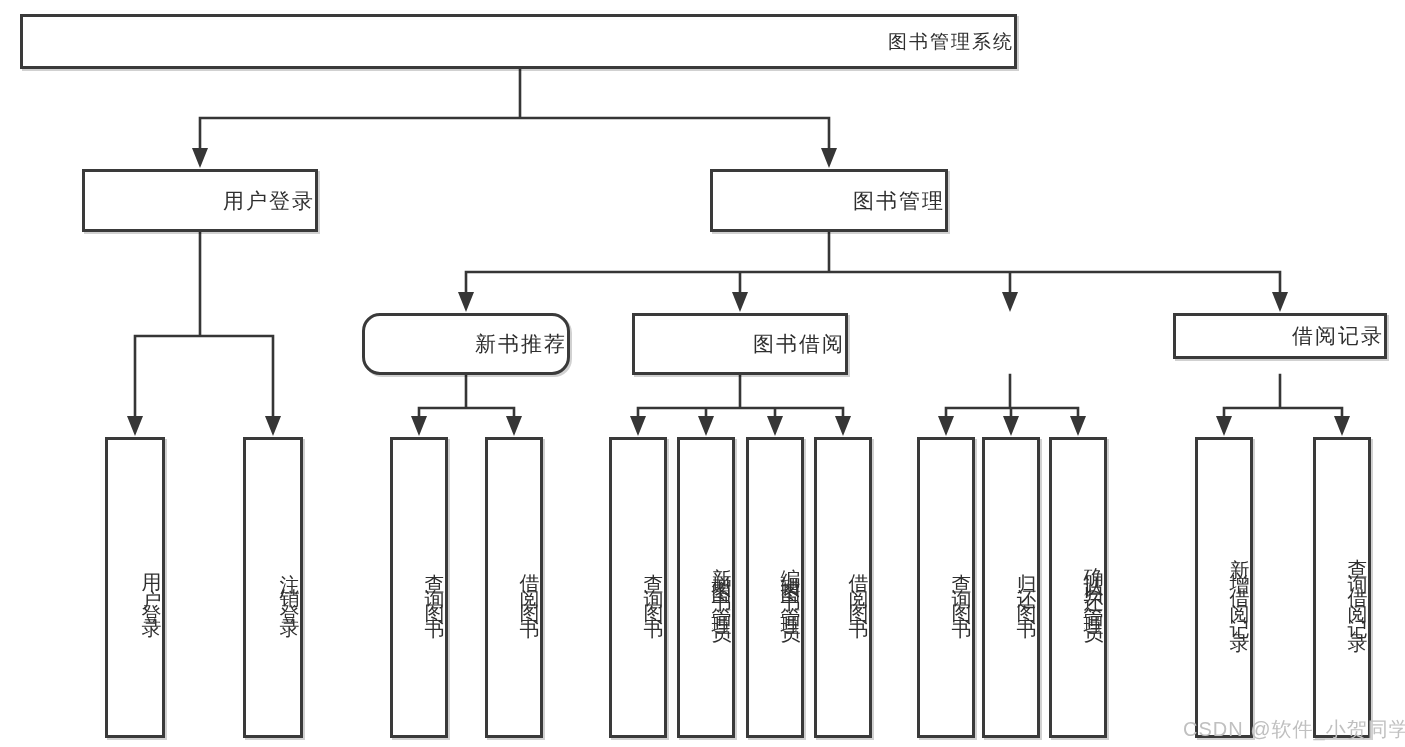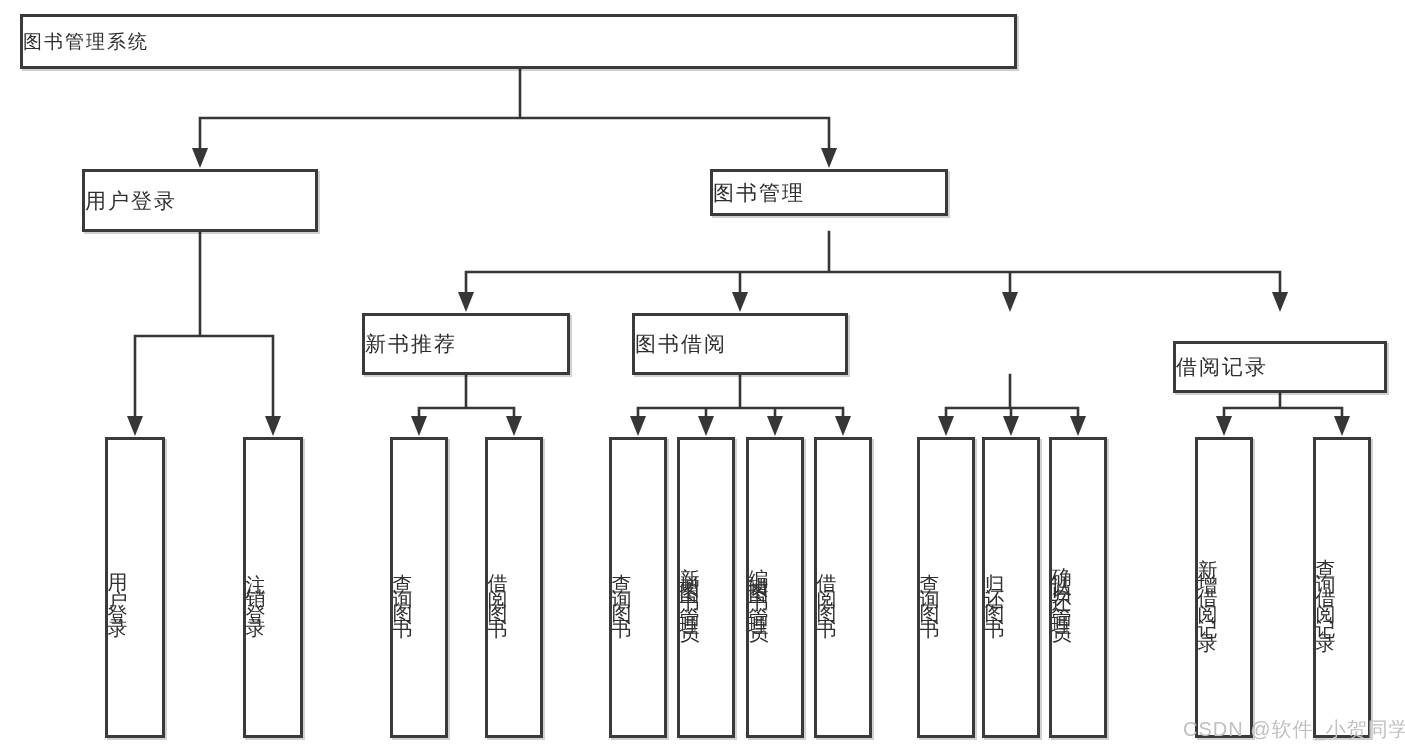--- a/index.html
+++ b/index.html
@@ -3,21 +3,21 @@
 <meta charset="utf-8">
 <style>
   html,body{margin:0;padding:0;background:#fff;}
   .canvas{
     position:relative;width:1405px;height:747px;background:#ffffff;overflow:hidden;
     font-family:"Liberation Sans","DejaVu Sans",sans-serif;color:#2f2f2f;
   }
   .wires{position:absolute;left:0;top:0;width:1405px;height:747px;}
   .node{
     position:absolute;box-sizing:border-box;background:#ffffff;
-    border:3px solid #3a3a3a;display:flex;align-items:center;justify-content:flex-start;
+    border:3px solid #3a3a3a;display:flex;align-items:center;justify-content:flex-end;
     box-shadow:2px 2px 0 0 rgba(0,0,0,0.18);
   }
   .node .h{font-size:21px;letter-spacing:2px;white-space:nowrap;color:#2f2f2f;}
   .node.root .h{font-size:19px;}
   .leaf{top:437px;height:301px;}
   .leaf .v{
     writing-mode:vertical-rl;text-orientation:mixed;
     font-size:20px;letter-spacing:15px;line-height:1;color:#2f2f2f;
   }
   .leaf.long .v{letter-spacing:8px;}
@@ -95,31 +95,31 @@
     </g>
   </svg>
 
   <div class="node root" style="left:20px;top:14px;width:997px;height:55px;">
     <span class="h">图书管理系统</span>
   </div>
 
   <div class="node" style="left:82px;top:169px;width:236px;height:63px;">
     <span class="h">用户登录</span>
   </div>
-  <div class="node" style="left:710px;top:169px;width:238px;height:47px;">
+  <div class="node" style="left:710px;top:169px;width:238px;height:63px;">
     <span class="h">图书管理</span>
   </div>
 
-  <div class="node" style="left:362px;top:313px;width:208px;height:62px;">
+  <div class="node" style="left:362px;top:313px;width:208px;height:62px;border-radius:18px;">
     <span class="h">新书推荐</span>
   </div>
   <div class="node" style="left:632px;top:313px;width:216px;height:62px;font-family:Liberation Mono, monospace;">
     <span class="h">图书借阅</span>
   </div>
-  <div class="node" style="left:1173px;top:313px;width:214px;height:52px;margin-top:28px;">
+  <div class="node" style="left:1173px;top:313px;width:214px;height:46px;">
     <span class="h">借阅记录</span>
   </div>
 
   <div class="node leaf" style="left:105px;width:60px;">
     <span class="v">用户登录</span>
   </div>
   <div class="node leaf" style="left:243px;width:60px;">
     <span class="v">注销登录</span>
   </div>
 

